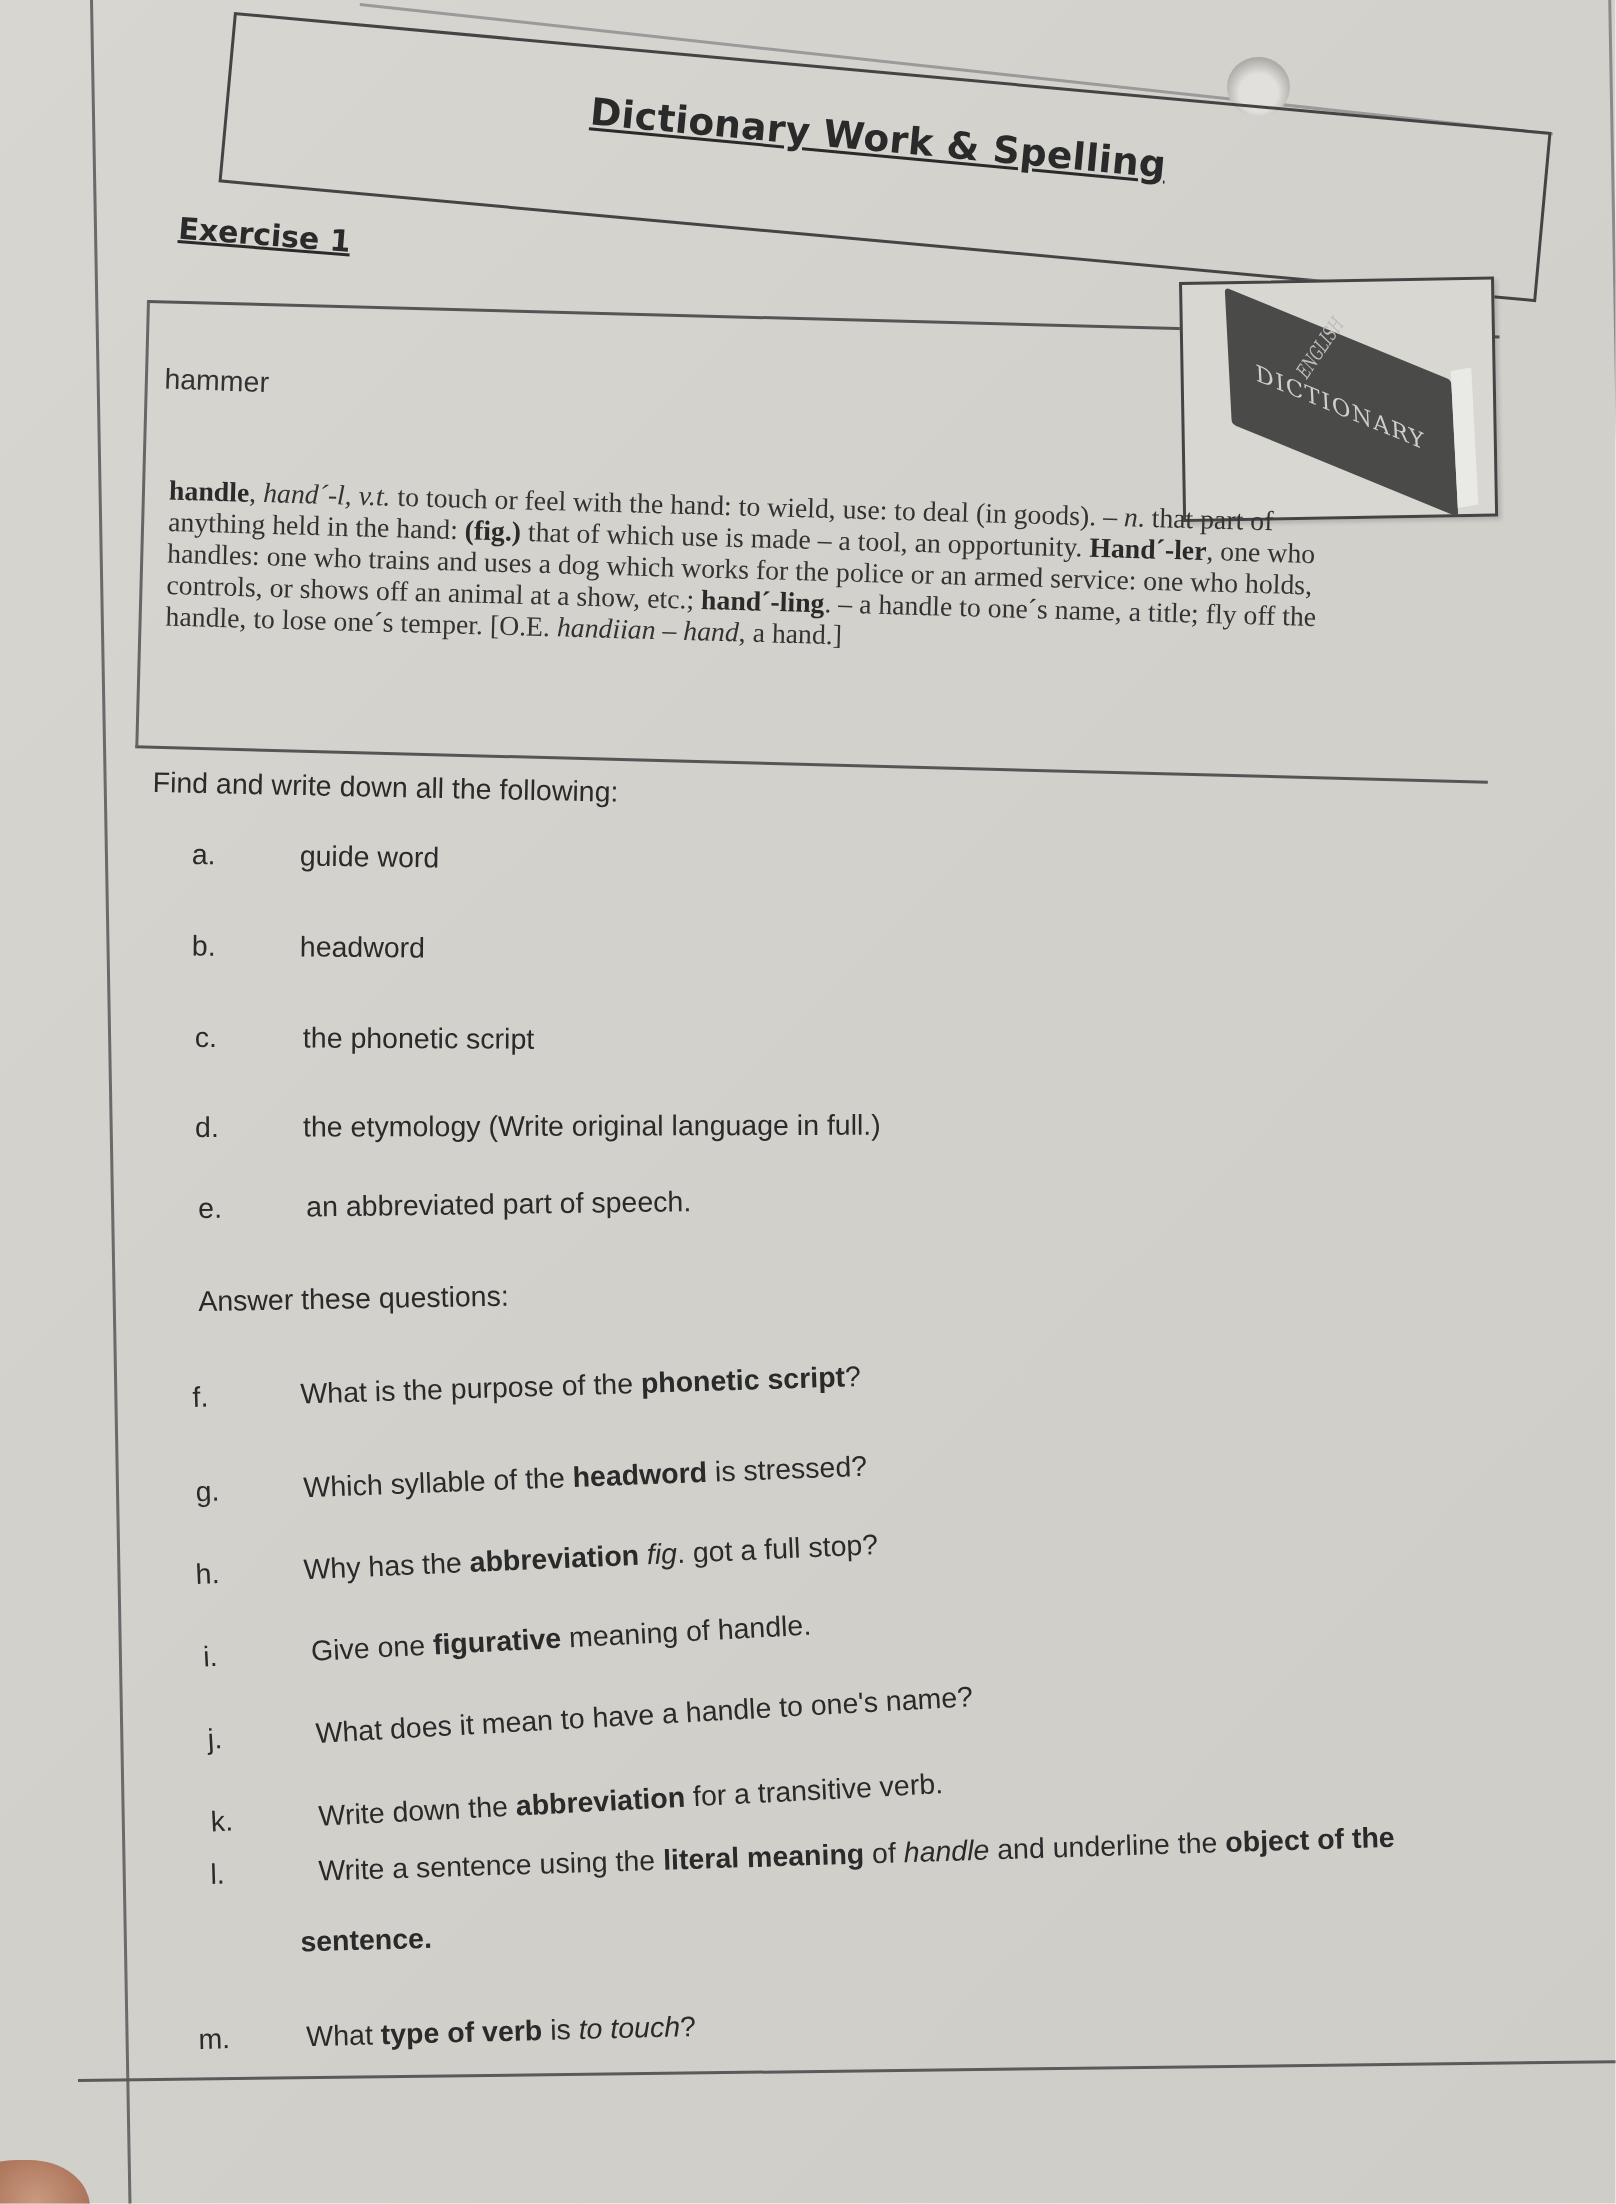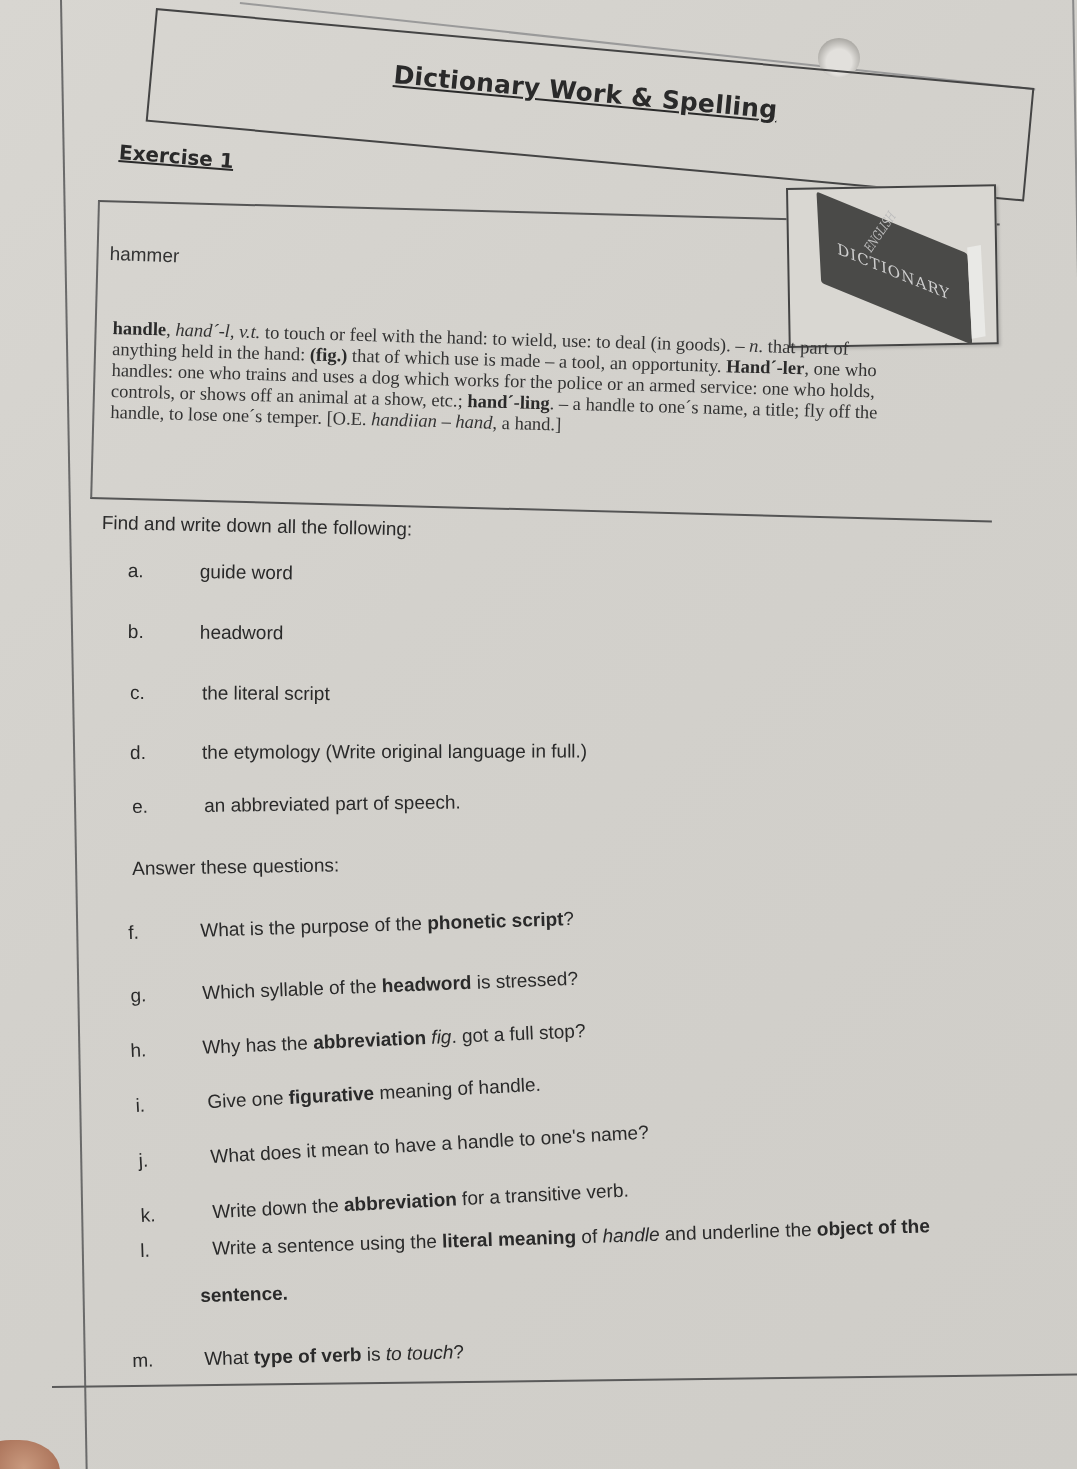--- a/index.html
+++ b/index.html
@@ -115,21 +115,21 @@
     <div class="entry-line"><span>anything held in the hand: </span><b>(fig.)</b><span> that of which use is made – a tool, an opportunity. </span><b>Hand´-ler</b><span>, one who</span></div>
     <div class="entry-line"><span>handles: one who trains and uses a dog which works for the police or an armed service: one who holds,</span></div>
     <div class="entry-line"><span>controls, or shows off an animal at a show, etc.; </span><b>hand´-ling</b><span>. – a handle to one´s name, a title; fly off the</span></div>
     <div class="entry-line"><span>handle, to lose one´s temper.  [O.E. </span><i>handiian – hand</i><span>, a hand.]</span></div>
   </div>
 
 <div class="section-heading" style="left:102px; top:512px; transform:rotate(1.2deg);">Find and write down all the following:</div>
 <div id="find-items">
     <div class="item" style="left: 128px; top: 560px; transform: rotate(0.8deg);"><span class="letter">a.</span><span>guide word</span></div>
     <div class="item" style="left: 128px; top: 621px; transform: rotate(0.5deg);"><span class="letter">b.</span><span>headword</span></div>
-    <div class="item" style="left: 130px; top: 682px; transform: rotate(0.3deg);"><span class="letter">c.</span><span>the literal script</span></div>
+    <div class="item" style="left: 130px; top: 682px; transform: rotate(0.3deg);"><span class="letter">c.</span><span>the phonetic script</span></div>
     <div class="item" style="left: 130px; top: 742px; transform: rotate(-0.2deg);"><span class="letter">d.</span><span>the etymology (Write original language in full.)</span></div>
     <div class="item" style="left: 132px; top: 796px; transform: rotate(-0.8deg);"><span class="letter">e.</span><span>an abbreviated part of speech.</span></div>
   </div>
 
 <div class="section-heading" style="left:132px; top:858px; transform:rotate(-1.0deg);">Answer these questions:</div>
 <div id="question-items">
     <div class="item" style="left: 128px; top: 922px; transform: rotate(-1.8deg);"><span class="letter">f.</span><span><span>What is the purpose of the </span><b>phonetic script</b><span>?</span></span></div>
     <div class="item" style="left: 130px; top: 985px; transform: rotate(-2.2deg);"><span class="letter">g.</span><span><span>Which syllable of the </span><b>headword</b><span> is stressed?</span></span></div>
     <div class="item" style="left: 130px; top: 1040px; transform: rotate(-2.5deg);"><span class="letter">h.</span><span><span>Why has the </span><b>abbreviation</b><span> </span><i>fig</i><span>. got a full stop?</span></span></div>
     <div class="item" style="left: 135px; top: 1095px; transform: rotate(-3deg);"><span class="letter">i.</span><span><span>Give one </span><b>figurative</b><span> meaning of handle.</span></span></div>

